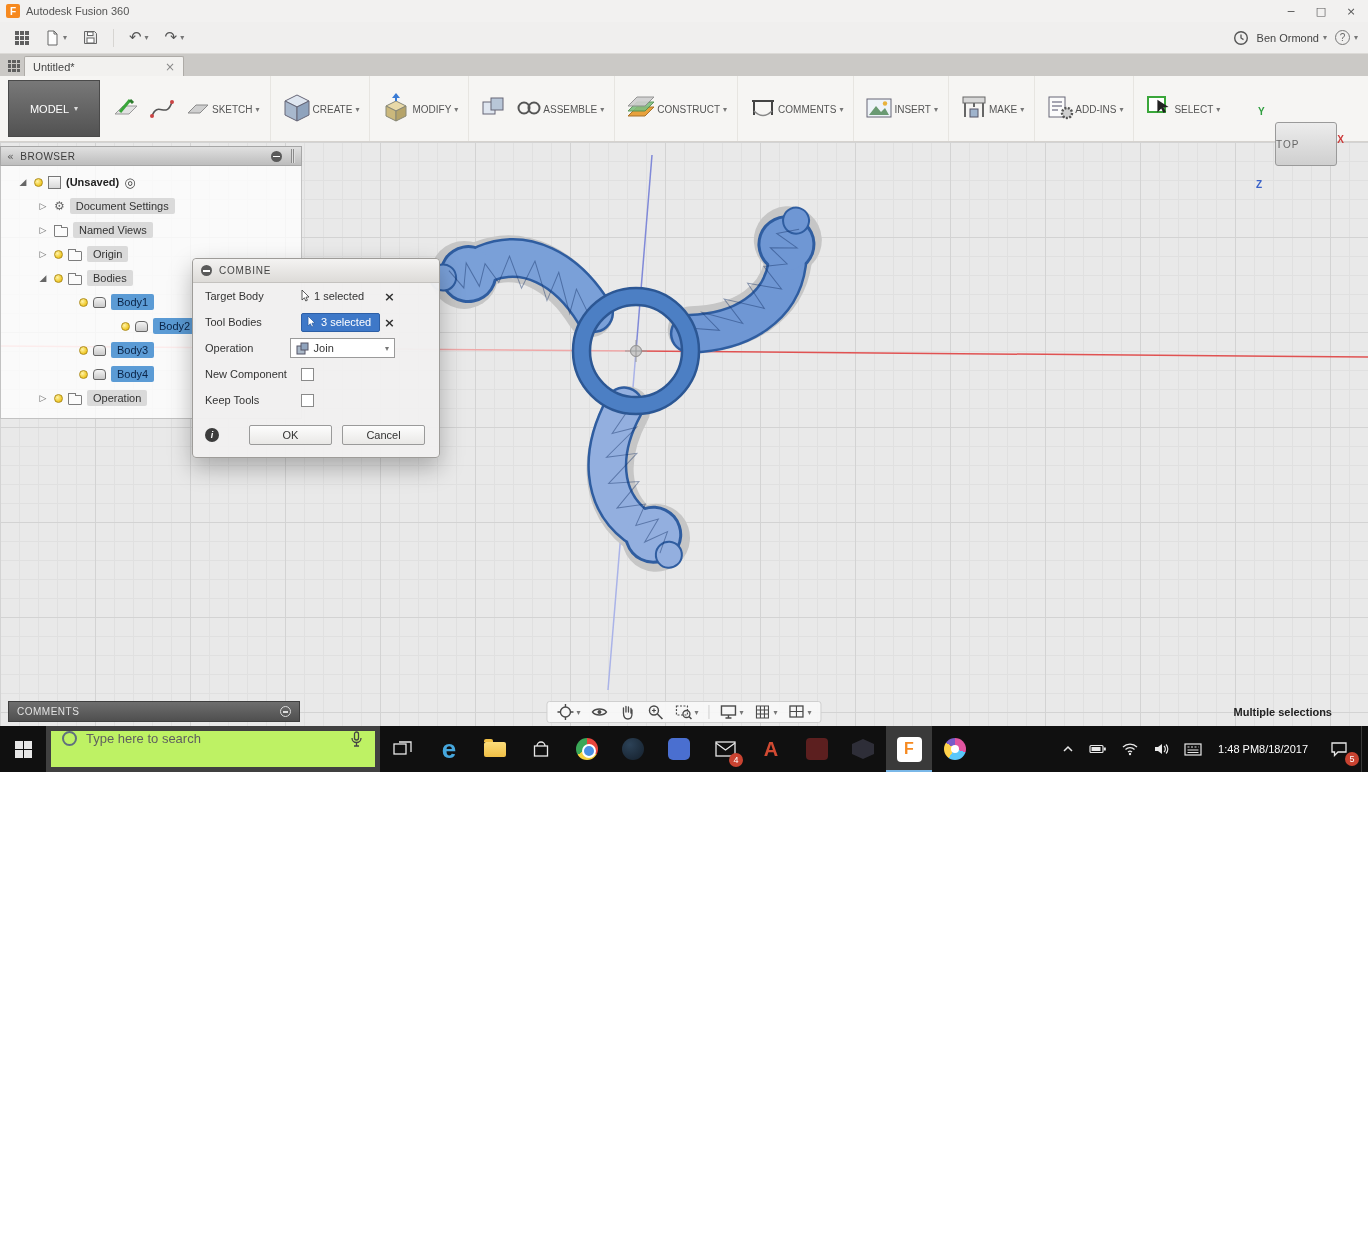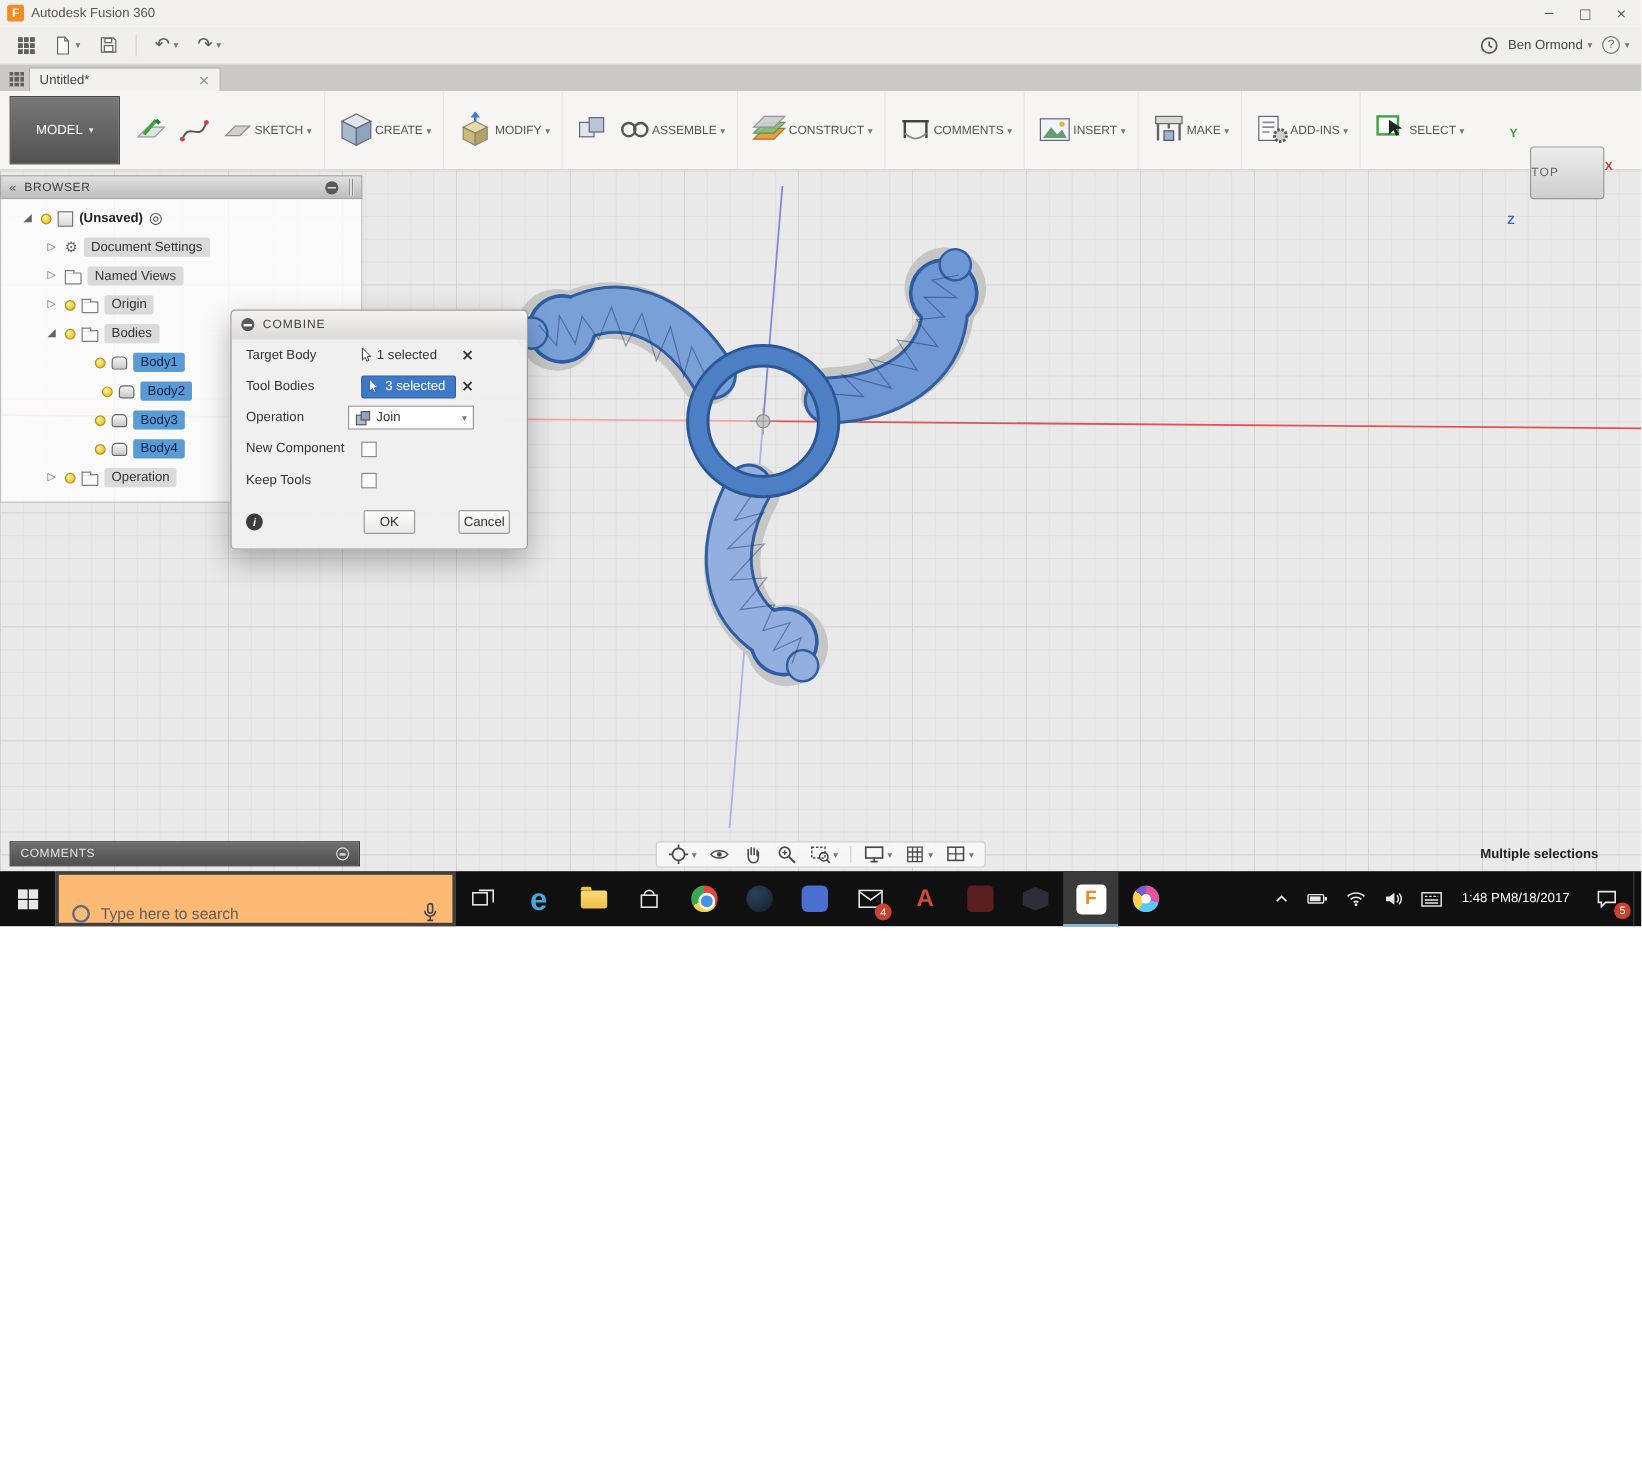--- a/index.html
+++ b/index.html
@@ -81,21 +81,21 @@
   .dialog-row { display:flex; align-items:center; height:26px; padding:0 44px 0 12px; }
   .field-label { width:96px; color:#333; }
   .sel-plain { display:flex; align-items:center; gap:4px; color:#333; }
   .sel-chip { display:flex; align-items:center; gap:5px; background:#3e78c8; color:#fff; padding:2px 8px 3px 5px; border-radius:2px; border:1px solid #2d5fa6; }
   .remove-x { margin-left:auto; font-size:13px; font-weight:bold; color:#333; }
   .op-select { width:118px; height:20px; background:#fff; border:1px solid #9a9a9a; display:flex; align-items:center; gap:5px; padding:0 5px; }
   .op-select .caret { margin-left:auto; }
   .checkbox { width:13px; height:13px; background:#fff; border:1px solid #8a8a8a; }
   .dialog-footer { display:flex; align-items:center; gap:10px; padding:12px 14px 12px 12px; }
   .info-circle { width:14px; height:14px; border-radius:50%; background:#3c3c3c; color:#fff; font-size:9px; font-style:italic; font-weight:bold; display:flex; align-items:center; justify-content:center; margin-right:auto; }
-  .dlg-btn { width:43px; height:20px; background:linear-gradient(#fdfdfd,#e9e8e6); border:1px solid #9a9a9a; border-radius:2px; font-size:11px; color:#333; display:flex; align-items:center; justify-content:center;margin-left:26px; }
+  .dlg-btn { width:83px; height:20px; background:linear-gradient(#fdfdfd,#e9e8e6); border:1px solid #9a9a9a; border-radius:2px; font-size:11px; color:#333; display:flex; align-items:center; justify-content:center; }
 
   
   .viewcube { position:absolute; top:-36px; right:24px; width:88px; height:88px; font-size:10px; }
   .vc-face { position:absolute; left:19px; top:16px; width:62px; height:44px; background:linear-gradient(#ececec,#cfcfcf); border:1px solid #9a9a9a; border-radius:3px; display:flex; align-items:center; justify-content:flex-start; color:#666; letter-spacing:1px; }
   .vc-y { position:absolute; left:2px; top:0; color:#2f9e3f; font-weight:bold; }
   .vc-x { position:absolute; right:0; top:28px; color:#cc3a3a; font-weight:bold; }
   .vc-z { position:absolute; left:0; bottom:4px; color:#3a62c8; font-weight:bold; }
 
   
   .navbar { position:absolute; left:50%; transform:translateX(-50%); bottom:3px; height:22px; background:rgba(248,248,248,0.9); border:1px solid #cfcfcf; border-radius:3px; display:flex; align-items:center; gap:4px; padding:0 6px; }
@@ -103,21 +103,21 @@
   .nav-sep { width:1px; height:14px; background:#cfcfcf; margin:0 3px; }
   .comments-bar { position:absolute; left:8px; bottom:4px; width:292px; height:21px; background:linear-gradient(#6e6e6e,#4f4f4f); border:1px solid #3f3f3f; color:#e2e2e2; font-size:10px; letter-spacing:0.5px; display:flex; align-items:center; gap:6px; padding:0 8px; }
   .light-circle { width:11px; height:11px; border-radius:50%; border:1px solid #ddd; position:relative; margin-left:auto; }
   .light-circle::after { content:""; position:absolute; left:2px; top:4px; width:5px; height:1.5px; background:#ddd; }
   .status-text { position:absolute; right:36px; bottom:8px; font-size:11px; font-weight:bold; color:#222;margin-left:35px; }
 
   
   .taskbar { position:absolute; left:0; top:726px; width:1368px; height:46px; background:#101010; display:flex; align-items:stretch; }
   .tb-cell { width:46px; display:flex; align-items:center; justify-content:center; position:relative; }
   .tb-cell.active { background:#3a3a3a; box-shadow:inset 0 -2px 0 #7ab8e8; }
-  .search-box { width:334px; background:#fdba74; border:3px solid #404040; display:flex; align-items:flex-end; gap:9px; padding:0 11px; }
+  .search-box { width:334px; background:#bef264; border:5px solid #404040; display:flex; align-items:flex-start; gap:9px; padding:0 11px; }
   .cortana-ring { width:15px; height:15px; border-radius:50%; border:2px solid #5f6f7f; }
   .search-input { flex:1; border:none; outline:none; font-size:13px; color:#5f5f5f; font-family:"Liberation Sans",sans-serif; background:transparent; }
   .search-input::placeholder { color:#5f5f5f; }
   .badge { position:absolute; right:5px; bottom:5px; min-width:14px; height:14px; padding:0 3px; border-radius:8px; background:#c94331; color:#fff; font-size:9px; display:flex; align-items:center; justify-content:center; }
   .edge-e { font-size:26px; font-weight:bold; color:#46a7dd; line-height:1; }
   .folder-ico { width:22px; height:15px; background:linear-gradient(#fbdc7a,#f0bf45); border-radius:2px; position:relative; }
   .folder-ico::before { content:""; position:absolute; top:-3px; left:0; width:9px; height:3px; background:#f0bf45; border-radius:2px 2px 0 0; }
   .chrome-ico { width:22px; height:22px; border-radius:50%; background:conic-gradient(#e8453c 0 33%, #f7d23e 0 66%, #3aa757 0 100%); position:relative; }
   .chrome-ico::after { content:""; position:absolute; left:6px; top:6px; width:10px; height:10px; border-radius:50%; background:#4a90e2; border:2px solid #fff; }
   .dark-circle-ico { width:22px; height:22px; border-radius:50%; background:radial-gradient(circle at 35% 30%, #2c4257, #141f2b); }
@@ -447,21 +447,21 @@
           <span class="tw u">◢</span>
           <span class="icon-bulb"></span>
           <span class="icon-folder"></span>
           <span class="chip">Bodies</span>
         </div>
         <div class="tree-row" style="padding-left:78px">
           <span class="icon-bulb"></span>
           <span class="icon-body"></span>
           <span class="chip selected">Body1</span>
         </div>
-        <div class="tree-row" style="padding-left:84px">
+        <div class="tree-row" style="padding-left:120px">
           <span class="icon-bulb"></span>
           <span class="icon-body"></span>
           <span class="chip selected">Body2</span>
         </div>
         <div class="tree-row" style="padding-left:78px">
           <span class="icon-bulb"></span>
           <span class="icon-body"></span>
           <span class="chip selected">Body3</span>
         </div>
         <div class="tree-row" style="padding-left:78px">

